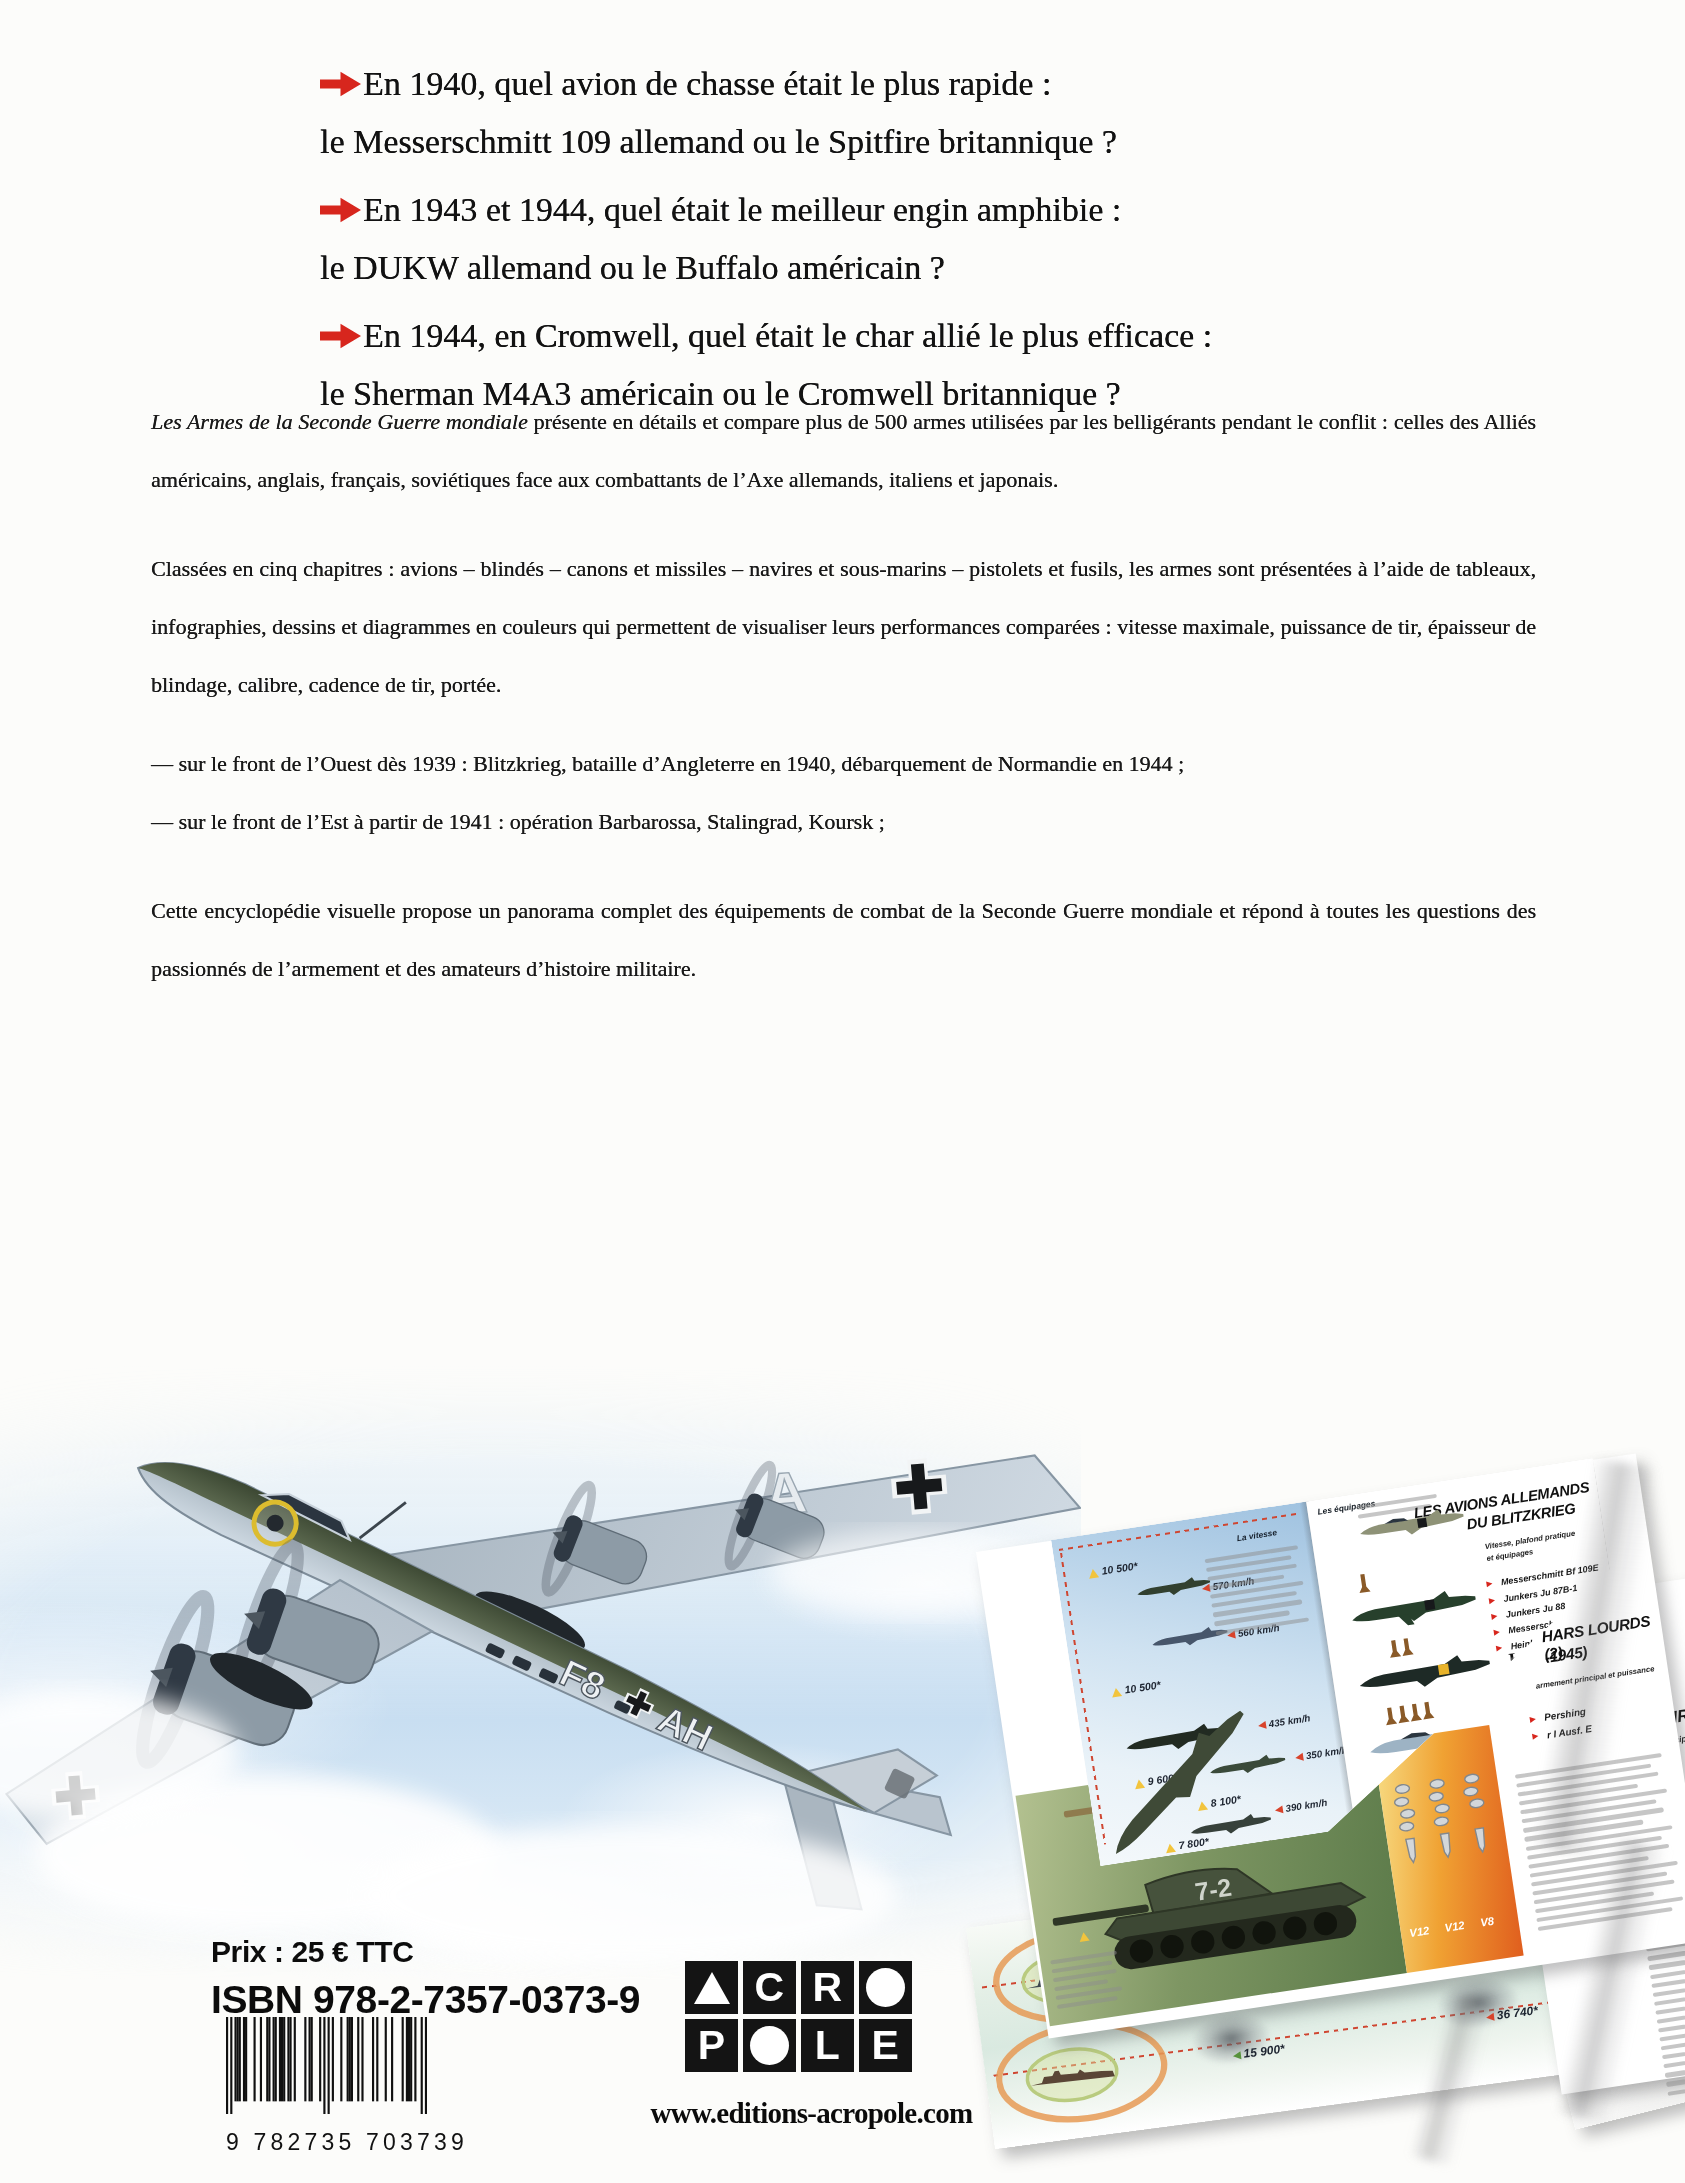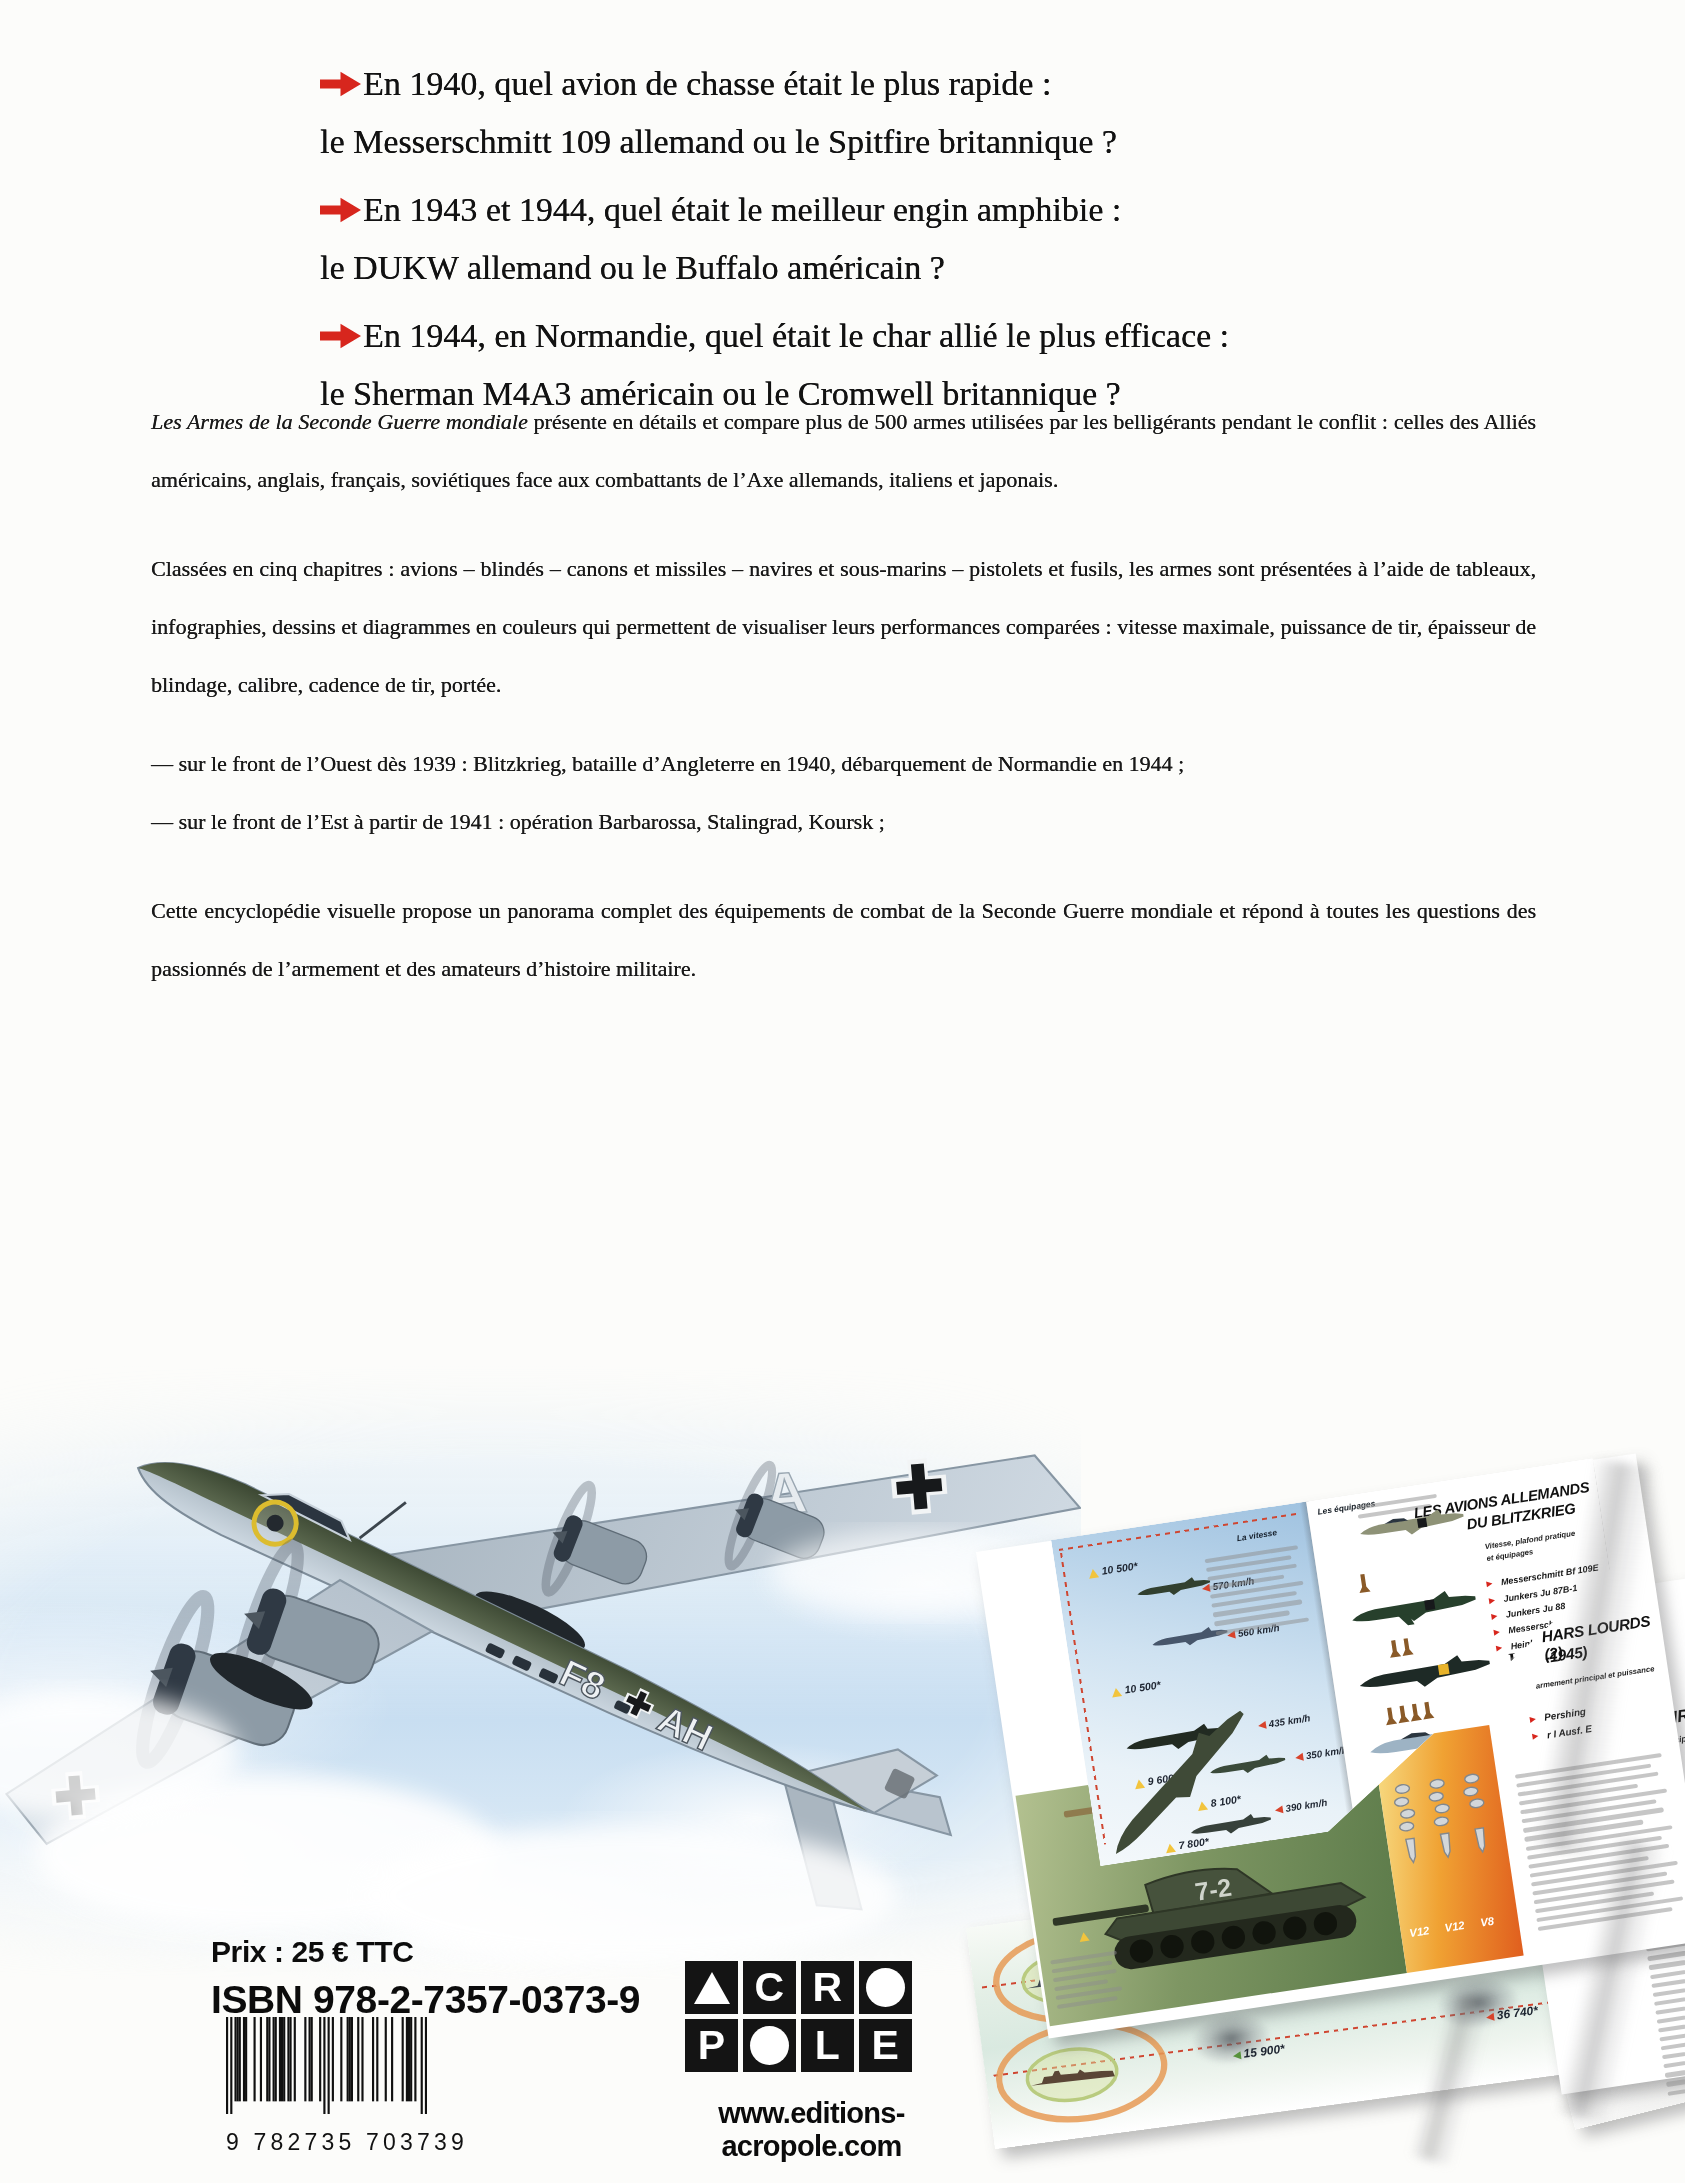--- a/index.html
+++ b/index.html
@@ -90,21 +90,21 @@
     letter-spacing:4.2px;margin-top:13px;white-space:nowrap;}
   .logo{position:absolute;left:685px;top:1961px;width:232px;}
   .logo-grid{display:grid;grid-template-columns:repeat(4,53px);grid-auto-rows:53px;gap:4.9px;}
   .tile{background:#141414;display:flex;align-items:center;justify-content:center;}
   .tile .lt{font-family:"Liberation Sans",sans-serif;font-weight:bold;font-size:41px;
     color:#fff;line-height:1;}
   .tile .circle{width:39px;height:39px;border-radius:50%;background:#fff;}
   .tile .tri{width:0;height:0;border-left:18px solid transparent;border-right:18px solid transparent;
     border-bottom:32px solid #fff;}
   .website{position:absolute;left:629px;top:2097px;width:365px;text-align:center;
-    font-family:Liberation Sans, sans-serif;font-weight:bold;font-size:29px;color:#0b0b0b;letter-spacing:-0.7px;}
+    font-family:Liberation Serif, serif;font-weight:bold;font-size:29px;color:#0b0b0b;letter-spacing:-0.7px;}
 </style>
 </head>
 <body>
 
 <div class="questions">
   <div class="question">
     <span class="q-line1">
       <span class="arrow-icon">
         <svg viewBox="0 0 40 26">
             <path d="M0 8.5h20V1l20 12-20 12v-7.5H0z" fill="#d7261d"></path>
@@ -125,21 +125,21 @@
     </span>
     <span class="q-line2">le DUKW allemand ou le Buffalo américain ?</span>
   </div>
   <div class="question">
     <span class="q-line1">
       <span class="arrow-icon">
         <svg viewBox="0 0 40 26">
             <path d="M0 8.5h20V1l20 12-20 12v-7.5H0z" fill="#d7261d"></path>
           </svg>
       </span>
-      <span>En 1944, en Normandie, quel était le char allié le plus efficace :</span>
+      <span>En 1944, en Cromwell, quel était le char allié le plus efficace :</span>
     </span>
     <span class="q-line2">le Sherman M4A3 américain ou le Cromwell britannique ?</span>
   </div>
 </div>
 
 <div class="copy">
   <p><span class="lead-italic">Les Armes de la Seconde Guerre mondiale</span><span> présente en détails et compare plus de 500 armes utilisées par les belligérants pendant le conflit : celles des Alliés américains, anglais, français, soviétiques face aux combattants de l’Axe allemands, italiens et japonais.</span></p>
   <p class="p2">Classées en cinq chapitres : avions – blindés – canons et missiles – navires et sous-marins – pistolets et fusils, les armes sont présentées à l’aide de tableaux, infographies, dessins et diagrammes en couleurs qui permettent de visualiser leurs performances comparées : vitesse maximale, puissance de tir, épaisseur de blindage, calibre, cadence de tir, portée.</p>
   <p>
     <span class="dash-item">— sur le front de l’Ouest dès 1939 : Blitzkrieg, bataille d’Angleterre en 1940, débarquement de Normandie en 1944 ;</span>

